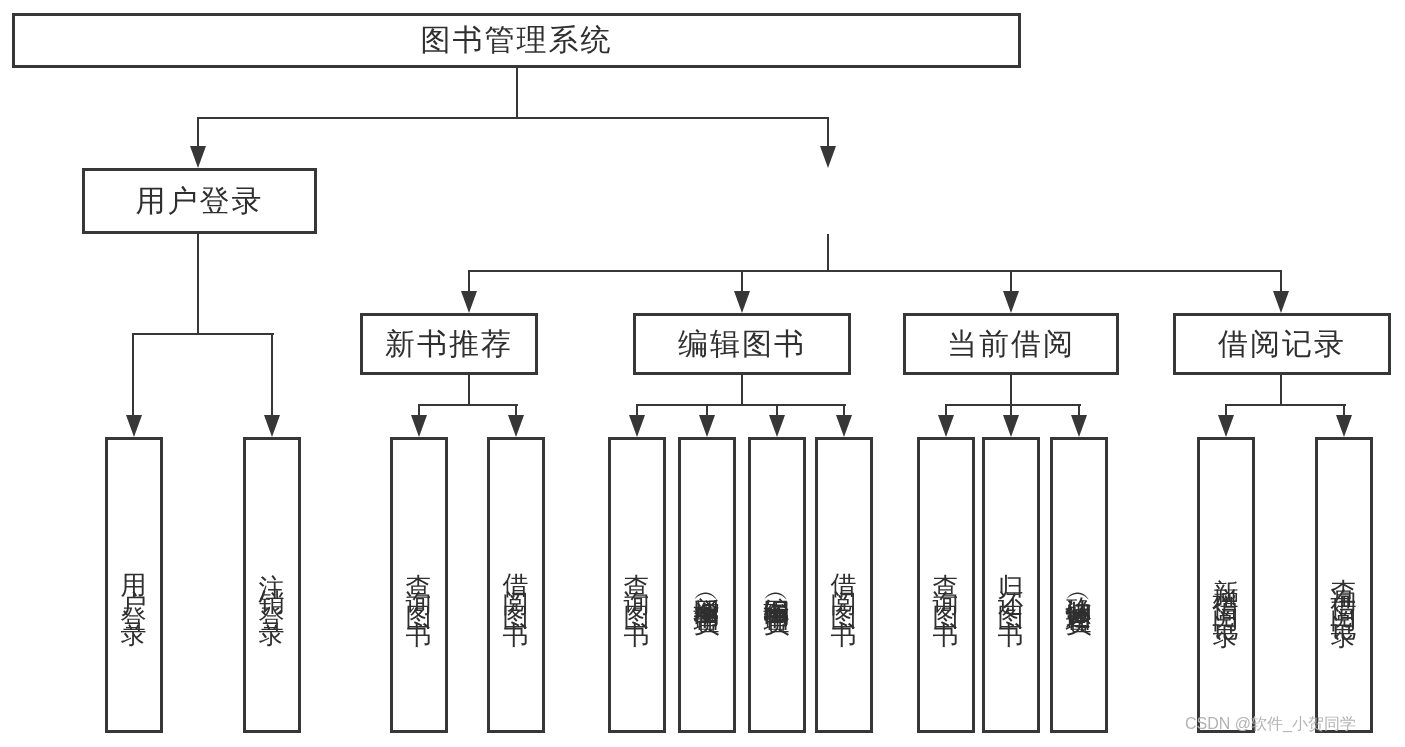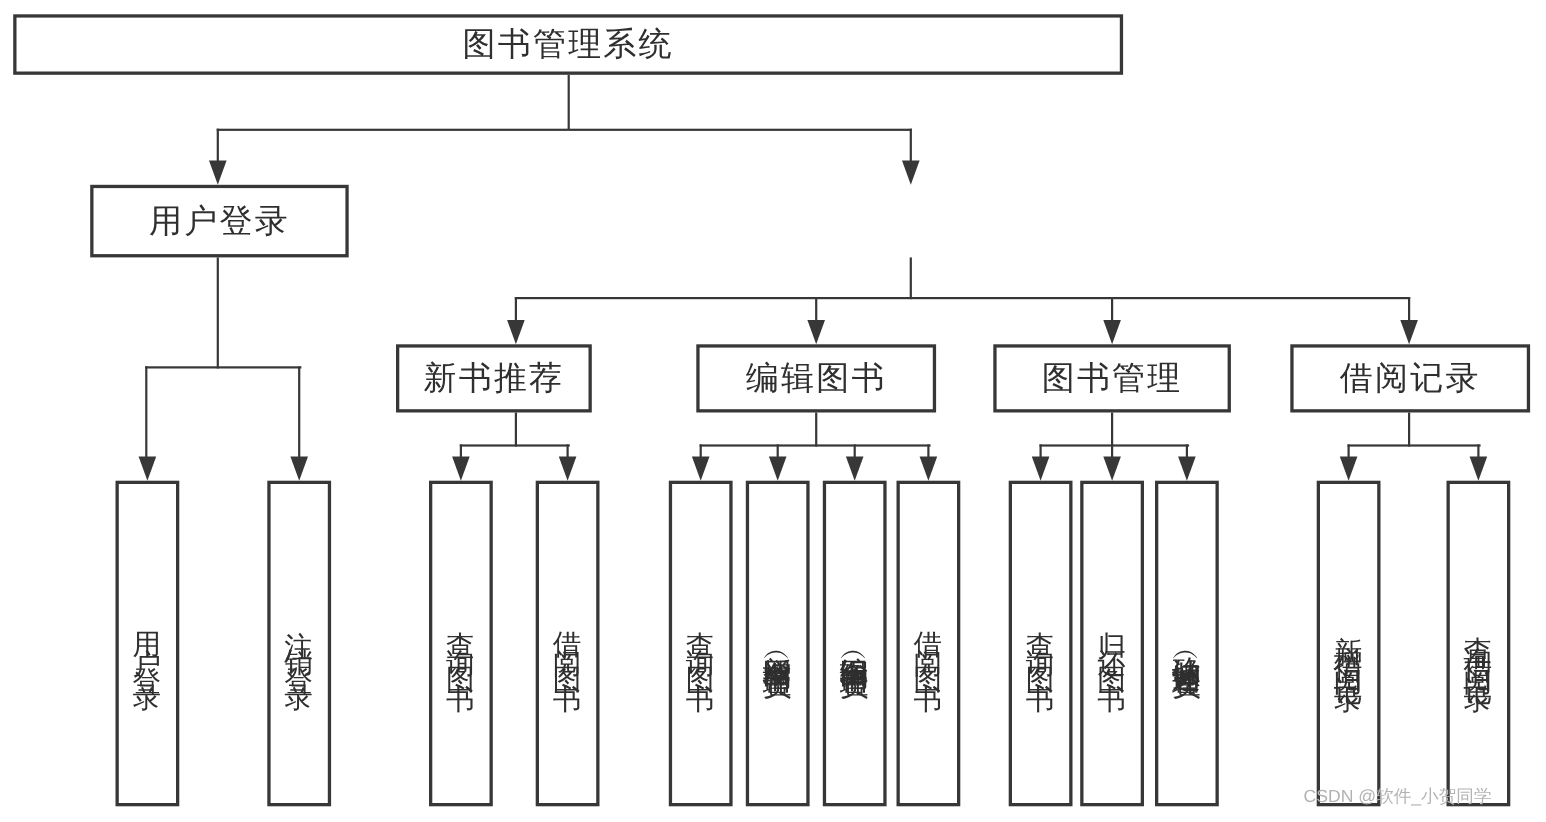--- a/index.html
+++ b/index.html
@@ -45,21 +45,21 @@
     <span class="hlabel">用户登录</span>
   </div>
 
   <div class="box" style="left:360px;top:313px;width:178px;height:62px">
     <span class="hlabel">新书推荐</span>
   </div>
   <div class="box" style="left:633px;top:313px;width:218px;height:62px">
     <span class="hlabel">编辑图书</span>
   </div>
   <div class="box" style="left:903px;top:313px;width:216px;height:62px">
-    <span class="hlabel">图书管理</span>
+    <span class="hlabel">当前借阅</span>
   </div>
   <div class="box" style="left:1173px;top:313px;width:218px;height:62px">
     <span class="hlabel">借阅记录</span>
   </div>
 
   <div class="box" style="left:105px;top:437px;width:58px;height:296px">
     <span class="vlabel len4">用户登录</span>
   </div>
   <div class="box" style="left:243px;top:437px;width:58px;height:296px">
     <span class="vlabel len4">注销登录</span>

